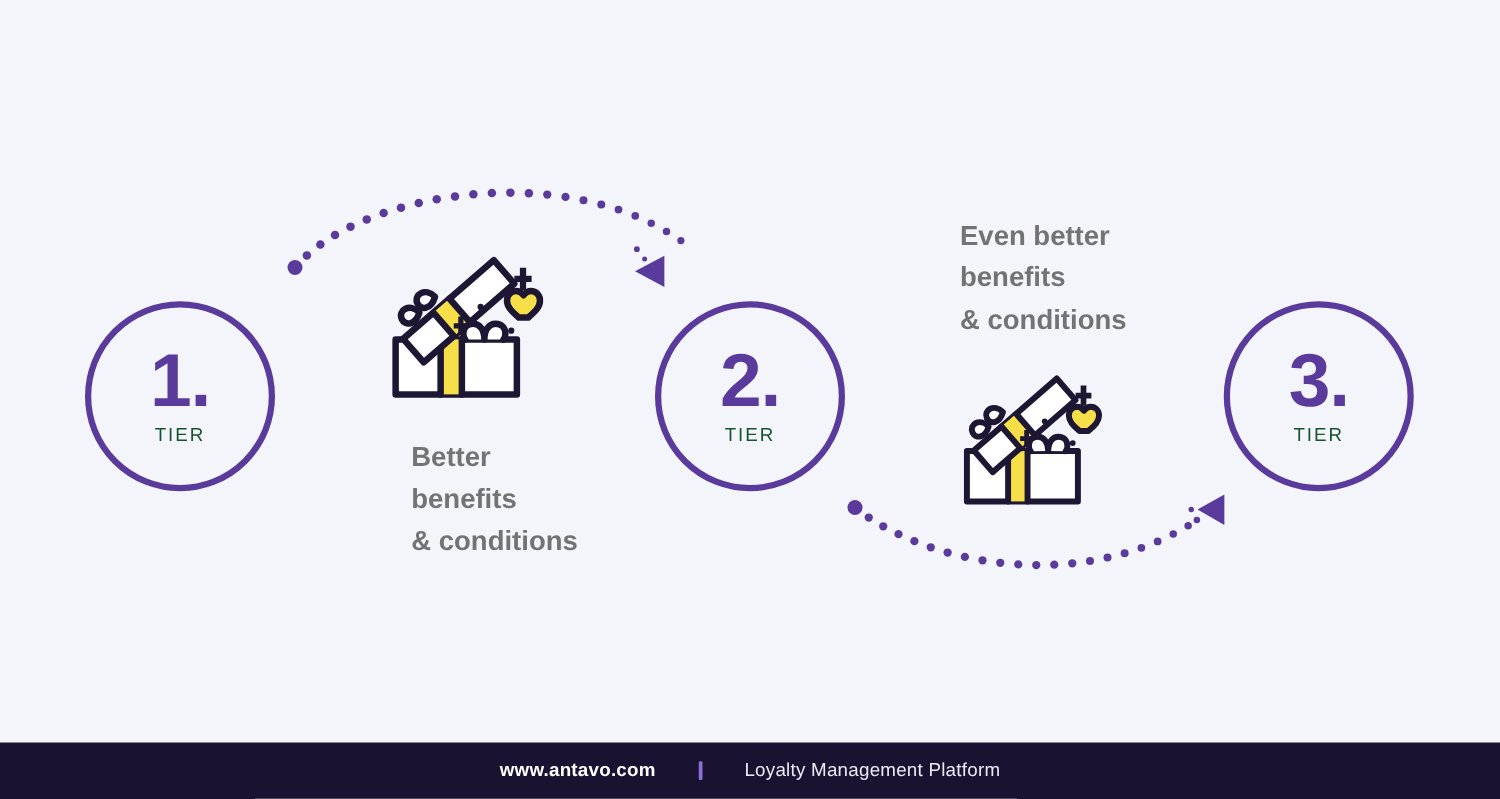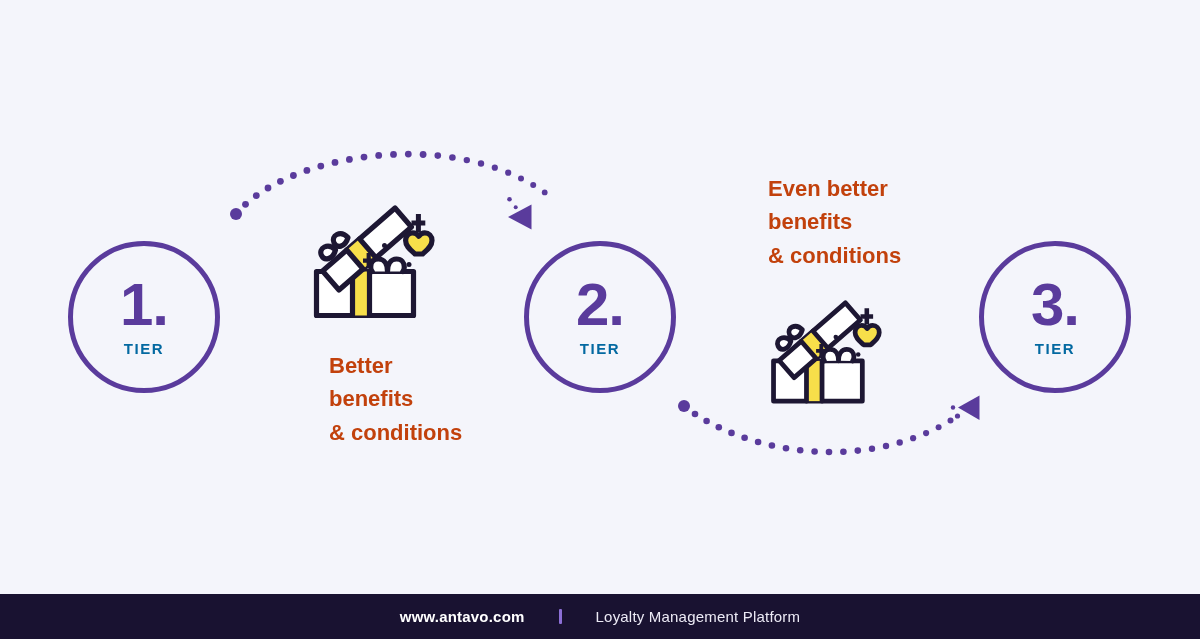--- a/index.html
+++ b/index.html
@@ -35,35 +35,35 @@
   }
   .tier-num {
     font-size: 60px;
     font-weight: bold;
     color: #5a3b9c;
     line-height: 0.92;
     letter-spacing: -1px;
   }
   .tier-word {
     font-size: 15px;
-    font-weight: bold;
-    color: #0369a1;
+    font-weight: normal;
+    color: #14532d;
     letter-spacing: 1.6px;
     margin-top: 7px;
   }
   #tier-1 { left: 68px;  top: 241px; }
   #tier-2 { left: 524px; top: 241px; }
   #tier-3 { left: 979px; top: 241px; }
 
   
   .benefit-caption {
     position: absolute;
     font-size: 22px;
     font-weight: bold;
-    color: #c2410c;
+    color: #737373;
     line-height: 1.52;
     white-space: pre-line;
   }
   #caption-1 { left: 308px; top: 349px; margin-left: 21px; }
   #caption-2 { left: 768px; top: 172px; }
 
   
   .layer {
     position: absolute;
     left: 0;

